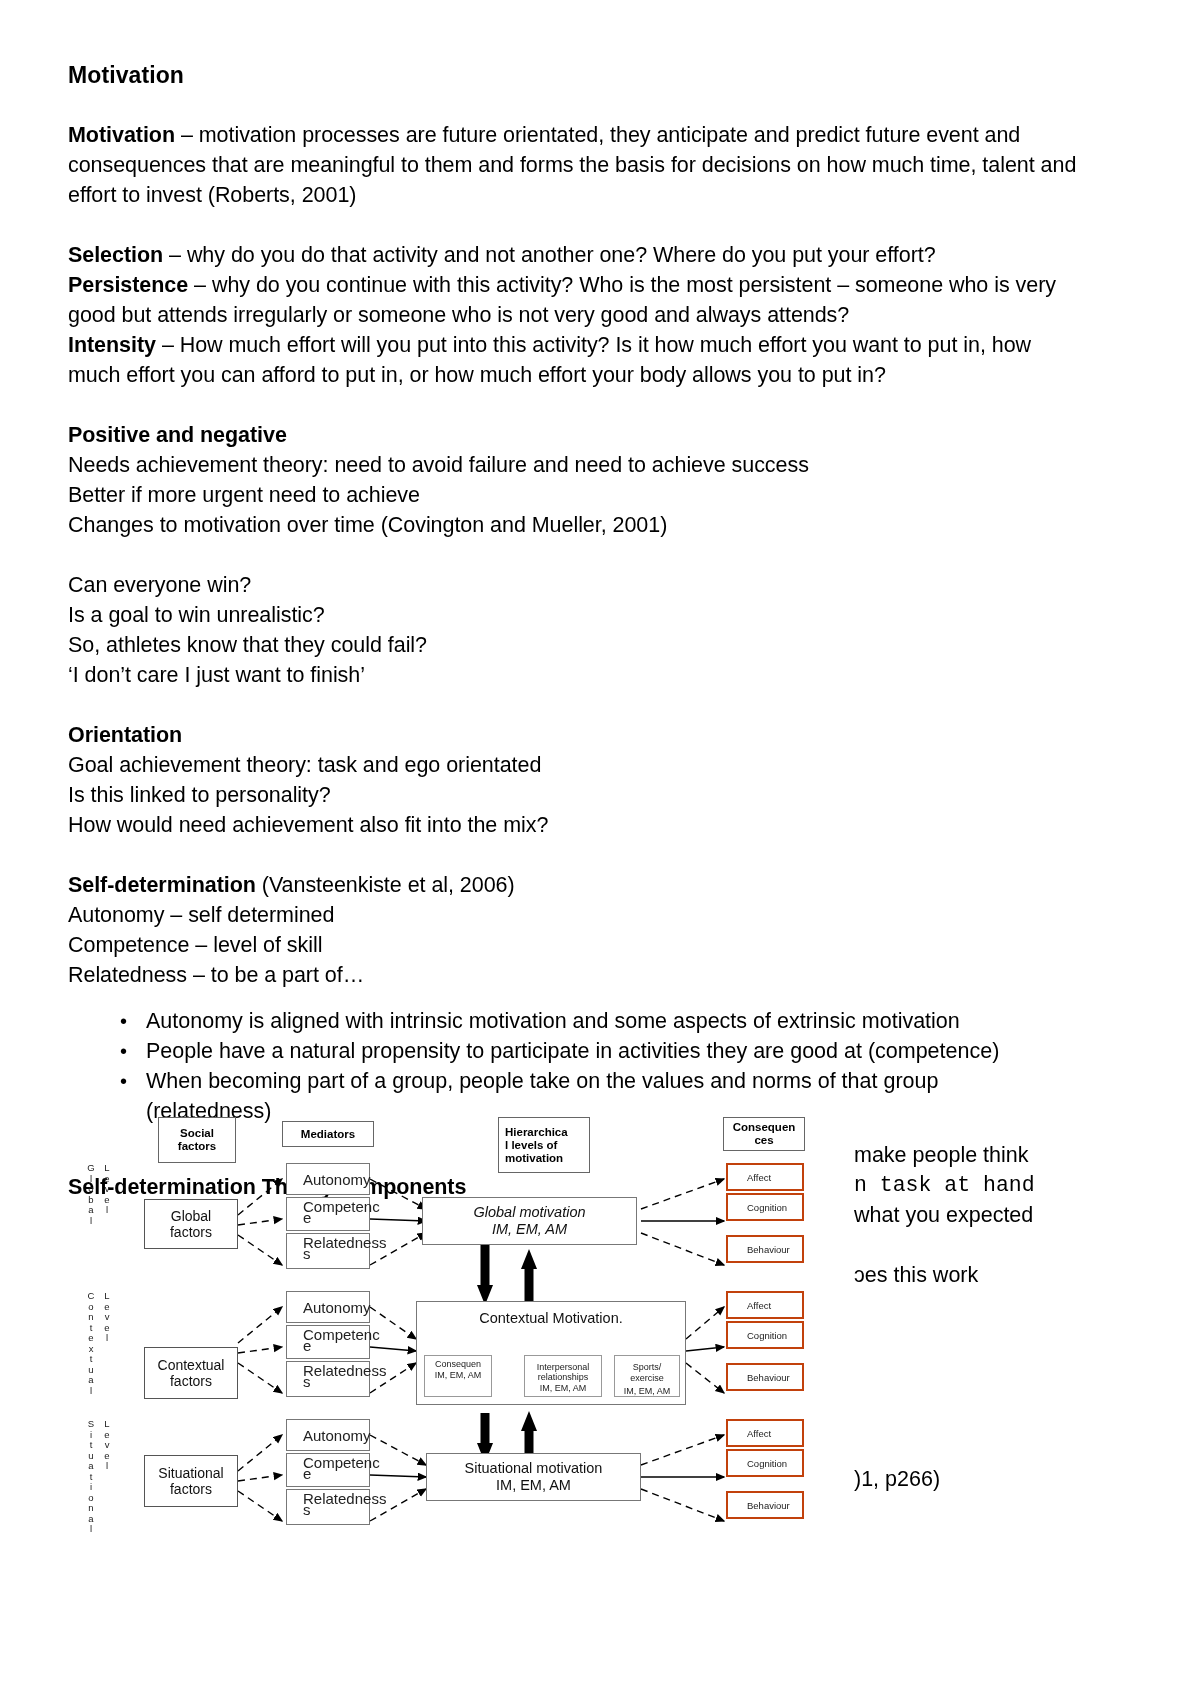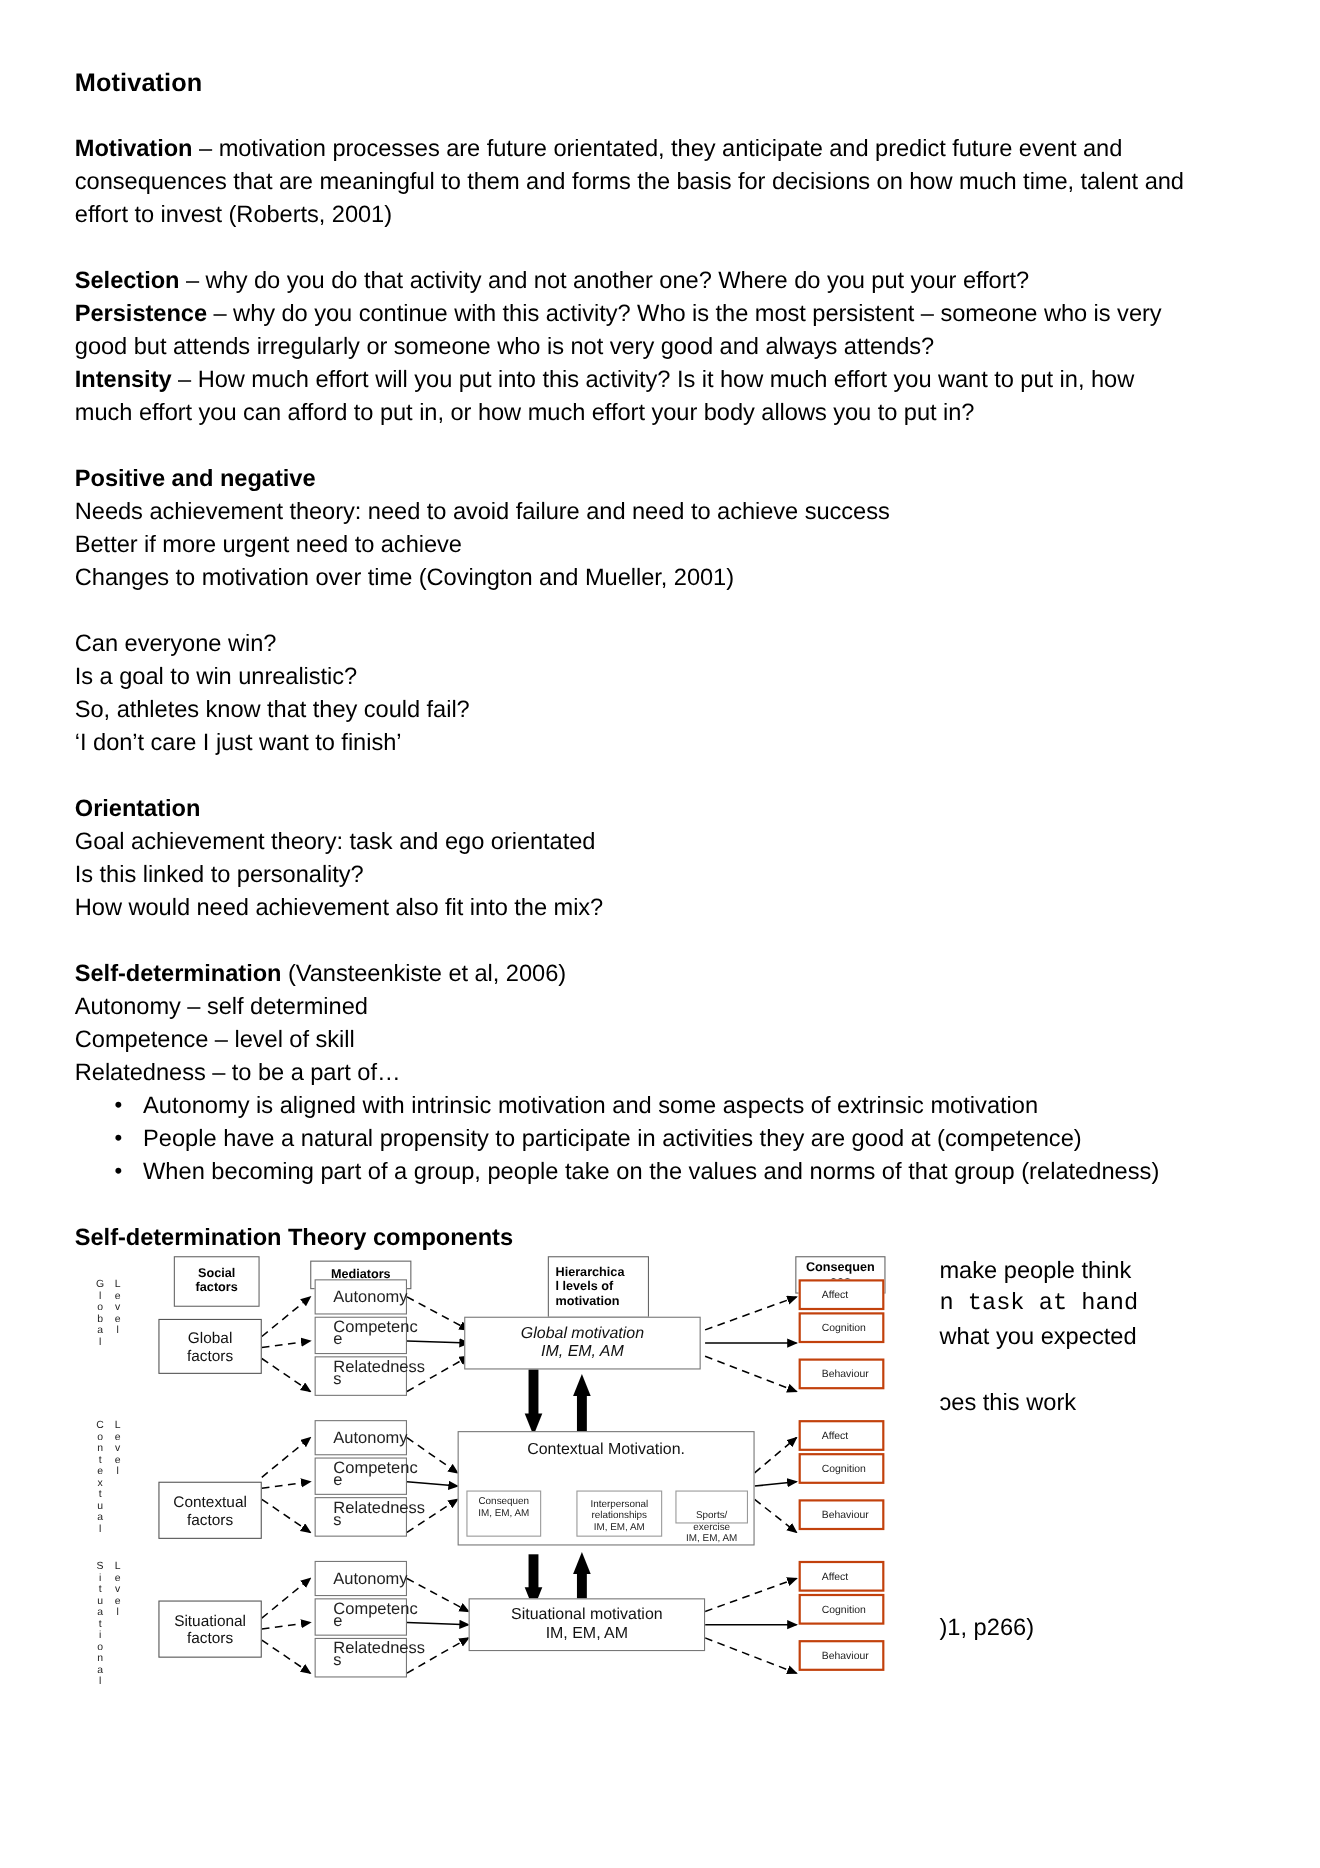--- a/index.html
+++ b/index.html
@@ -23,21 +23,21 @@
     font-size:23px;font-weight:bold;margin:0 0 0 0;line-height:30px;
     letter-spacing:0.1px;
   }
   p.para{
     font-size:21.5px;line-height:30px;margin:0;
     letter-spacing:-0.05px;
   }
   .spacer{height:30px;}
   b, .b{font-weight:bold;}
   ul.bullets{
-    margin:0;padding:0 0 0 62px;list-style:none;
+    margin:16px;padding:0 0 0 62px;list-style:none;
   }
   ul.bullets li{
     font-size:21.5px;line-height:30px;position:relative;
     padding-left:0;
   }
   ul.bullets li::before{
     content:"\2022";
     position:absolute;left:-26px;top:0;font-size:20px;
   }
   
@@ -55,21 +55,20 @@
   .dbox{
     position:absolute;box-sizing:border-box;
     border:1px solid #555;background:#fff;
     display:flex;align-items:center;justify-content:center;
     text-align:center;
   }
   .hdrbox{
     border:1px solid #666;
     font-weight:bold;font-size:11.5px;line-height:13px;
     color:#000;
-    margin-top:25px;
   }
   .medbox{
     border:1px solid #777;font-size:15px;line-height:11px;
     justify-content:flex-start;text-align:left;padding-left:16px;
     color:#222;
   }
   .consbox{
     border:2px solid #c2410c;font-size:9.5px;line-height:11px;
     justify-content:flex-start;text-align:left;padding-left:19px;
     color:#222;
@@ -306,21 +305,21 @@
     </div>
     <div class="dbox ctxsub" style="left:338px;top:242px;width:68px;height:42px;justify-content:flex-start;padding-top:3px;">
       <span style="white-space:pre-line">Consequen</span>
       <span>IM, EM, AM</span>
     </div>
     <div class="dbox ctxsub" style="left:438px;top:242px;width:78px;height:42px;justify-content:center;padding-top:3px;">
       <span style="white-space:pre-line">Interpersonal
 relationships</span>
       <span>IM, EM, AM</span>
     </div>
-    <div class="dbox ctxsub" style="left:528px;top:242px;width:66px;height:30px;justify-content:space-between;padding-top:16px;">
+    <div class="dbox ctxsub" style="left:528px;top:242px;width:66px;height:42px;justify-content:space-between;padding-top:6px;">
       <span style="white-space:pre-line">Sports/
 exercise</span>
       <span>IM, EM, AM</span>
     </div>
 
     <div class="dbox consbox" style="left:640px;top:178px;width:78px;height:28px;">
         <span>Affect</span>
       </div>
     <div class="dbox consbox" style="left:640px;top:208px;width:78px;height:28px;">
         <span>Cognition</span>

